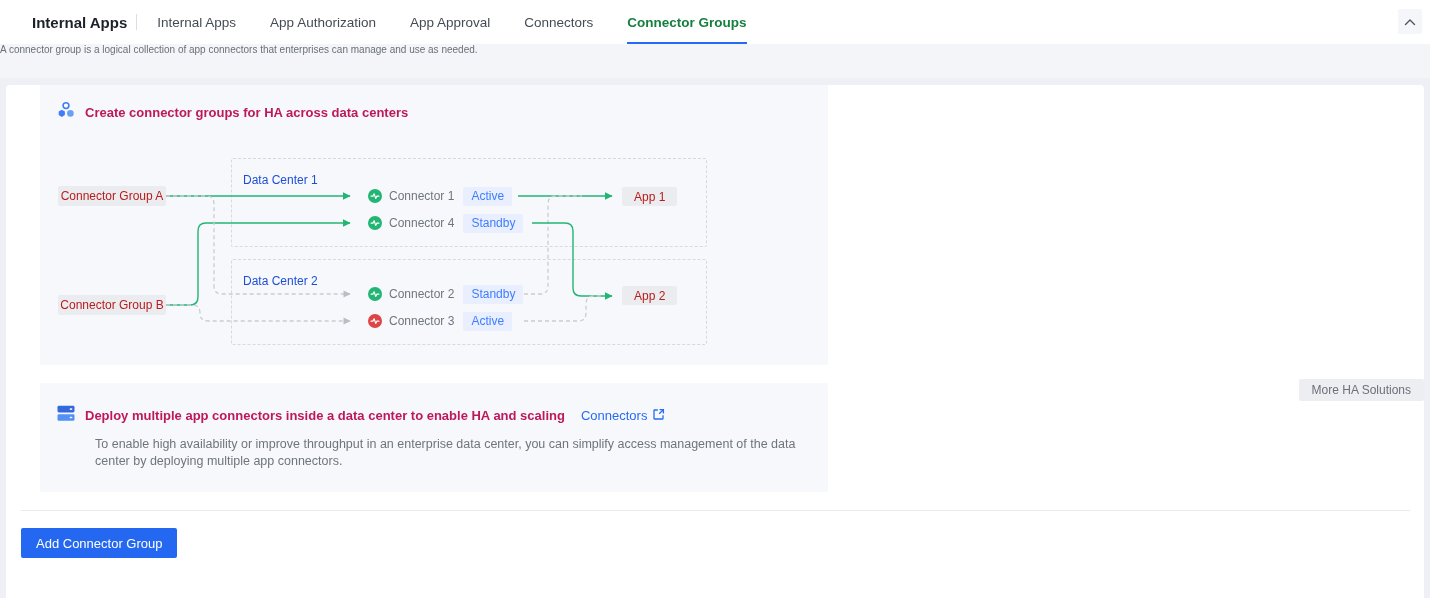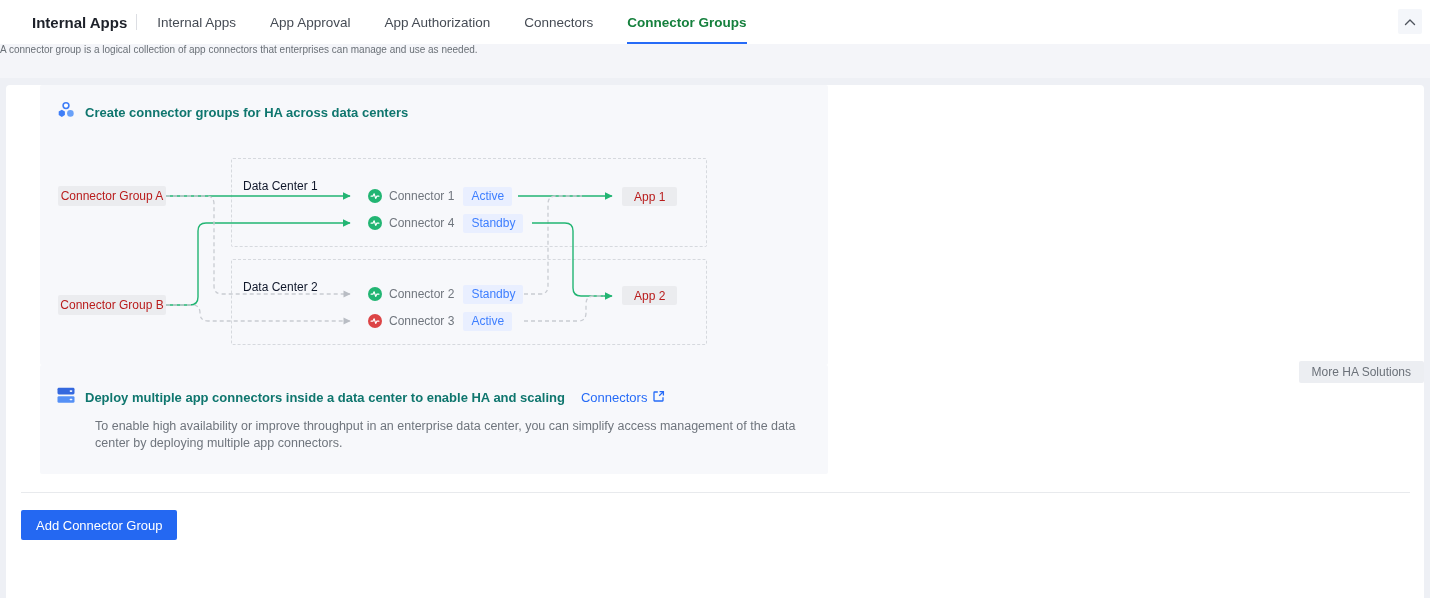--- a/index.html
+++ b/index.html
@@ -18,42 +18,42 @@
 
   
   .subheader { height:34px; background:#f4f5f9; display:flex; align-items:flex-start; font-size:10px; color:#6a7077; }
 
   
   .card { position:relative; margin:7px 6px 0 6px; height:513px; background:#fff; border-radius:4px 4px 0 0; }
 
   .panel { margin-left:34px; width:788px; background:#f7f8fb; border-radius:2px; }
   .panel1 { position:relative; height:280px; margin-top:5px; }
   .panel-title-row { display:flex; align-items:center; gap:10px; padding:16px 0 0 17px; }
-  .panel-title { font-size:13px; font-weight:bold; color:#0f766e; }
+  .panel-title { font-size:13px; font-weight:bold; color:#be185d; }
   .panel-subtitle { margin:11px 0 0 17px; font-size:12.5px; color:#8a9099; }
 
   
   .diagram { position:absolute; inset:0; }
   .dc-frame { position:absolute; left:191px; width:476px; border:1px dashed #d6d9de; border-radius:2px; }
   .dc1 { top:73px; height:89px; }
   .dc2 { top:174px; height:86px; }
-  .dc-label { position:absolute; left:11px; top:20px; font-size:12px; color:#0f172a; }
+  .dc-label { position:absolute; left:11px; top:14px; font-size:12px; color:#1d4ed8; }
   .gray-box { position:absolute; background:#ebecef; border-radius:2px; font-size:12px; color:#b91c1c; display:flex; align-items:center; justify-content:center; }
   .group-box { left:18px; width:108px; height:20px; }
   .app-box { left:582px; height:19px; padding:0 12px; }
   .diagram svg.lines { position:absolute; inset:0; }
   .conn-row { position:absolute; left:328px; height:20px; display:flex; align-items:center; gap:7px; }
   .conn-icon { width:14px; height:14px; display:flex; }
   .conn-icon.healthy { color:#22B573; }
   .conn-icon.unhealthy { color:#DC4446; }
   .conn-name { font-size:12px; color:#70767e; }
   .badge { background:#E9EFFF; color:#3D7EFF; font-size:12px; padding:2.5px 8px; border-radius:2px; margin-left:2px; }
 
   
-  .panel2-wrap { position:relative; }
+  .panel2-wrap { position:relative; margin-top:18px; }
   .more-btn { position:absolute; top:-4px; right:0; height:22px; padding:0 13px; background:#eceef2; color:#6b7179; font-size:12px; border:none; border-radius:2px; cursor:pointer; }
   .panel2 { height:109px; }
   .panel2 .panel-title-row { padding-top:22px; }
   .connectors-link { display:flex; align-items:center; gap:5px; margin-left:6px; font-size:13px; color:#266BF7; text-decoration:none; cursor:pointer; }
   .panel2 p { margin:10px 0 0 55px; width:712px; font-size:12.5px; line-height:17px; color:#6f757d; }
 
   
   .divider { margin:18px 14px 0 15px; border:none; border-top:1px solid #e8eaed; }
   .add-btn { display:block; margin:17px 0 0 15px; height:30px; padding:0 15px; background:#2468F2; color:#fff; font-size:13px; border:none; border-radius:2px; cursor:pointer; font-family:"Liberation Sans", sans-serif; }
 </style>
@@ -61,24 +61,24 @@
 <body>
 
 <header class="topbar">
   <span class="page-title">Internal Apps</span>
   <span class="vdivider"></span>
   <nav class="tabs">
     <div class="tab">
         <span>Internal Apps</span>
       </div>
     <div class="tab">
+        <span>App Authorization</span>
+      </div>
+    <div class="tab">
         <span>App Approval</span>
-      </div>
-    <div class="tab">
-        <span>App Authorization</span>
       </div>
     <div class="tab">
         <span>Connectors</span>
       </div>
     <div class="tab active">
         <span>Connector Groups</span>
       </div>
   </nav>
   <button class="collapse-btn">
     <span>

